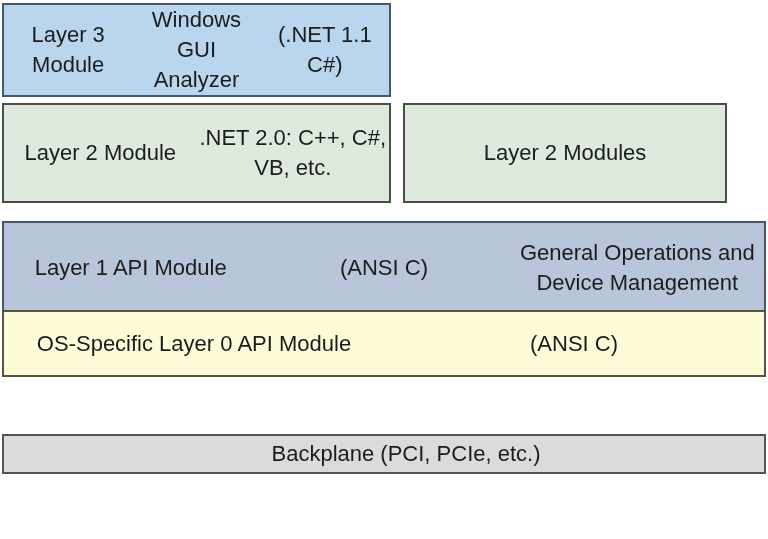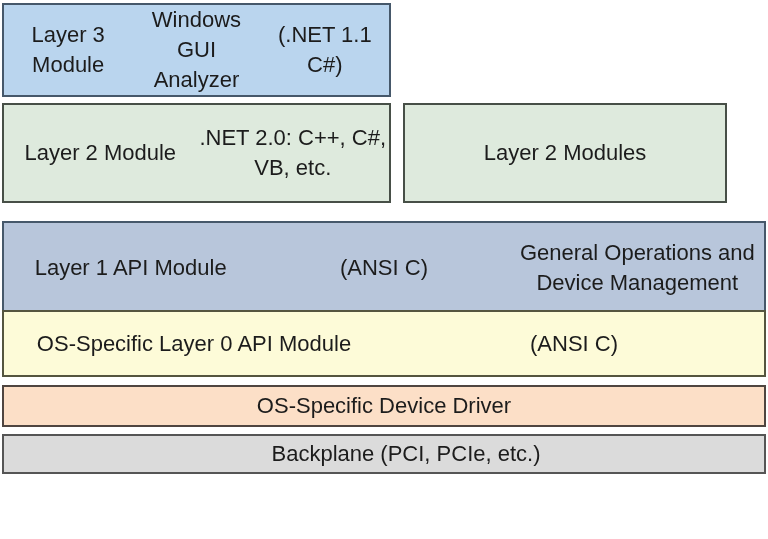--- a/index.html
+++ b/index.html
@@ -63,22 +63,19 @@
     <div class="line">Layer 1 API Module</div>
     <div class="line">(ANSI C)</div>
     <div class="line">General Operations and Device Management</div>
   </div>
 
   <div class="box" id="layer0">
     <div class="line">OS-Specific Layer 0 API Module</div>
     <div class="line">(ANSI C)</div>
   </div>
 
-  <div class="box" id="driver">
-    <div class="line">OS-Specific Device Driver</div>
-  </div>
 
   <div class="box" id="backplane">
     <div class="line">Backplane (PCI, PCIe, etc.)</div>
   </div>
 
 
 </div>
 
 </body></html>

